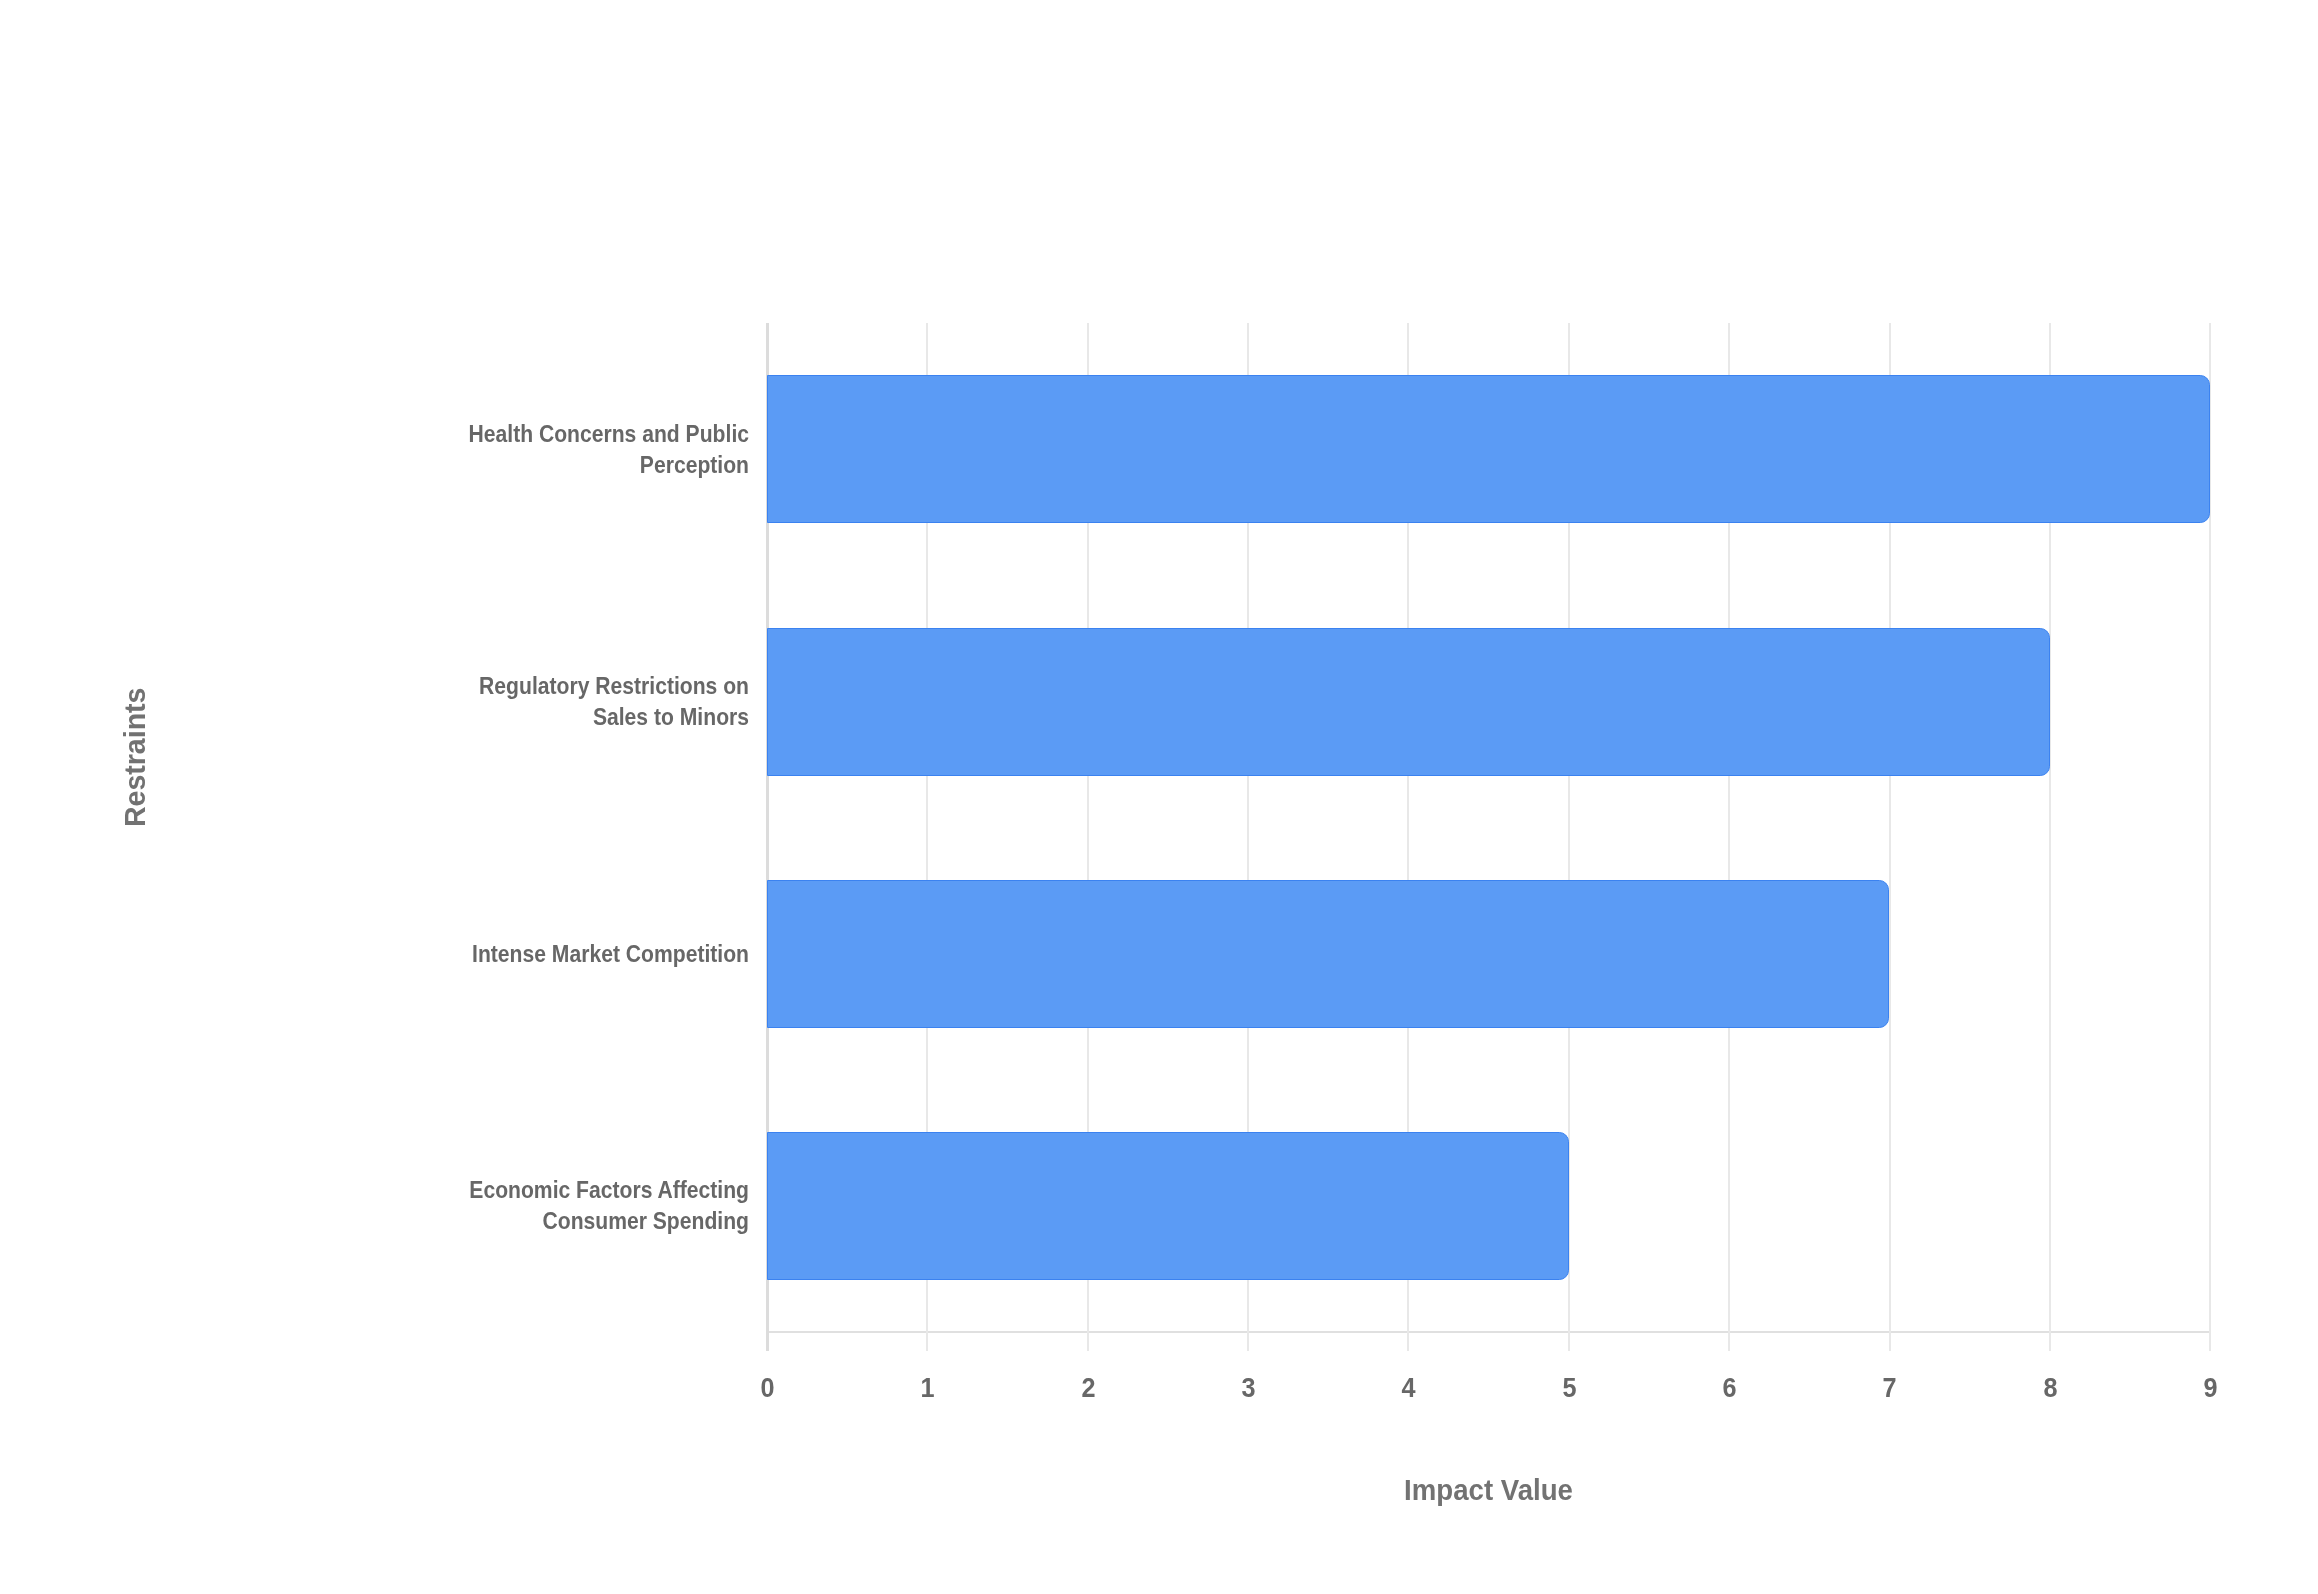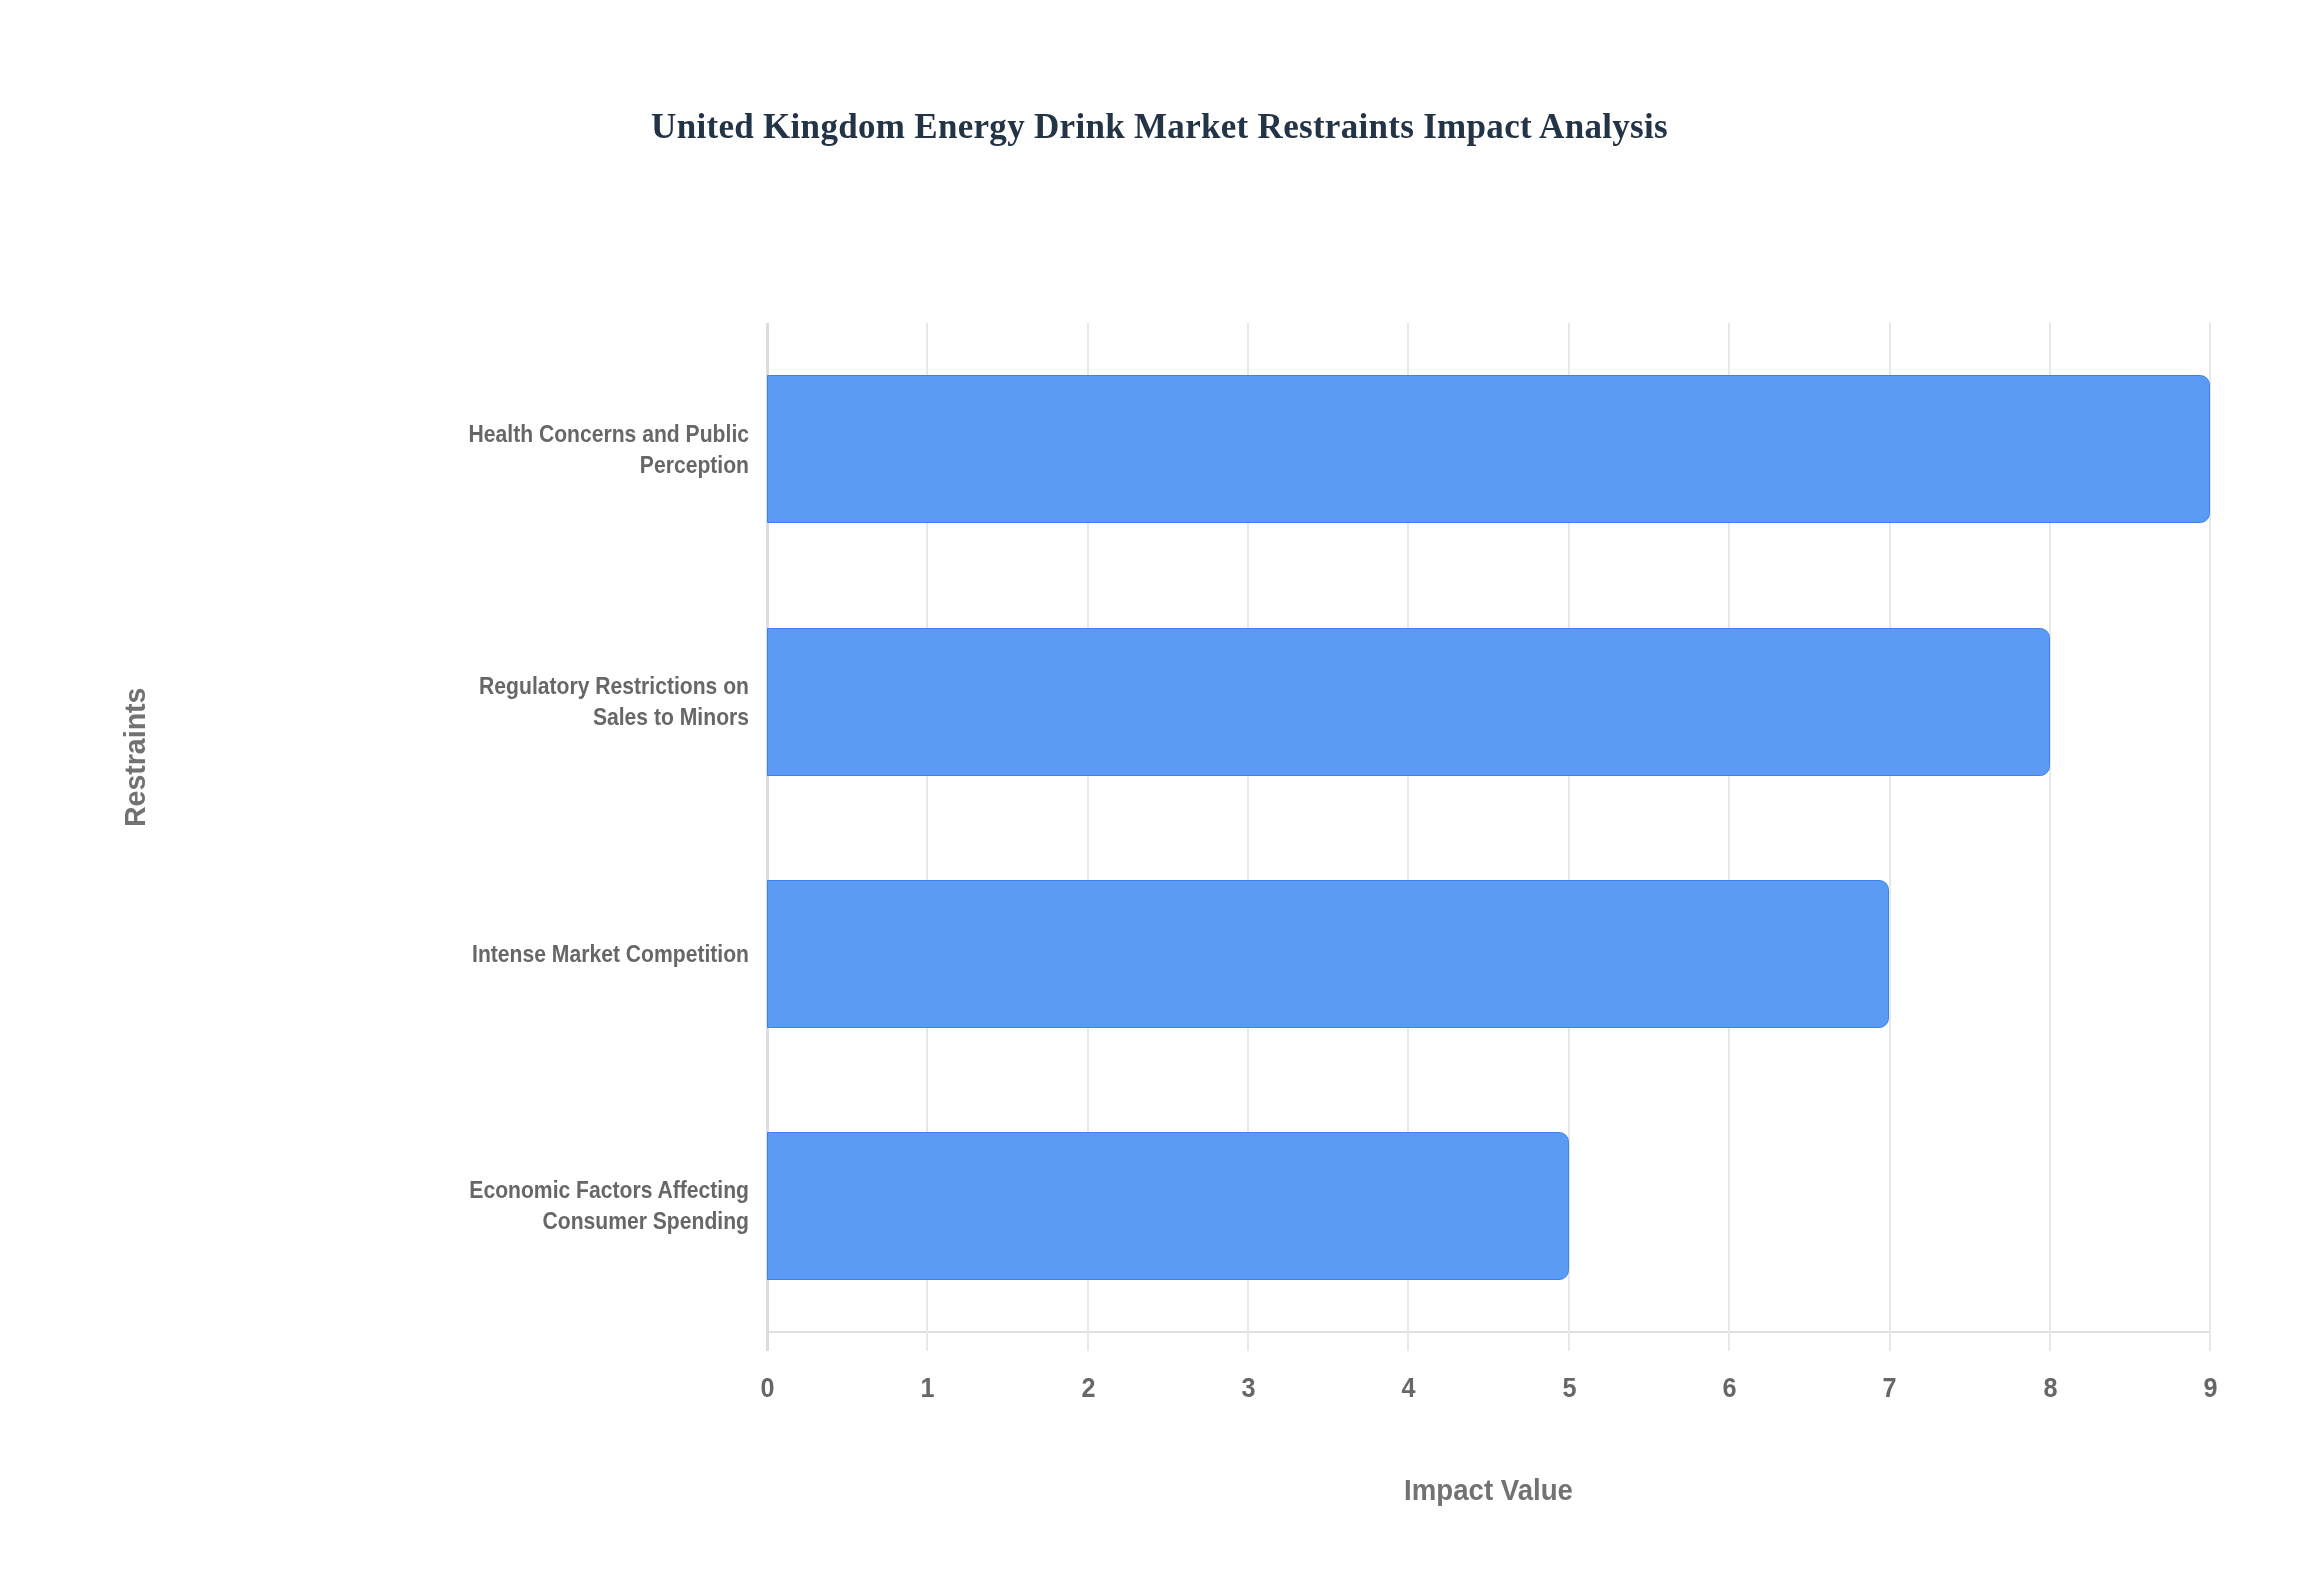--- a/index.html
+++ b/index.html
@@ -133,21 +133,20 @@
     transform: rotate(-90deg) scaleX(0.95);
     transform-origin: left top;
     white-space: nowrap;
   }
 </style>
 </head>
 <body>
 
 <div id="figure">
 
-  <div id="chart-title">United Kingdom Energy Drink Market Restraints Impact Analysis</div>
 
   <div id="axis-line-x"></div>
 
   <div id="plot-area">
     <div id="gridlines">
         <div class="gridline first" style="left: -0.9px;"></div>
         <div class="gridline" style="left: 159px;"></div>
         <div class="gridline" style="left: 320px;"></div>
         <div class="gridline" style="left: 480px;"></div>
         <div class="gridline" style="left: 640px;"></div>

